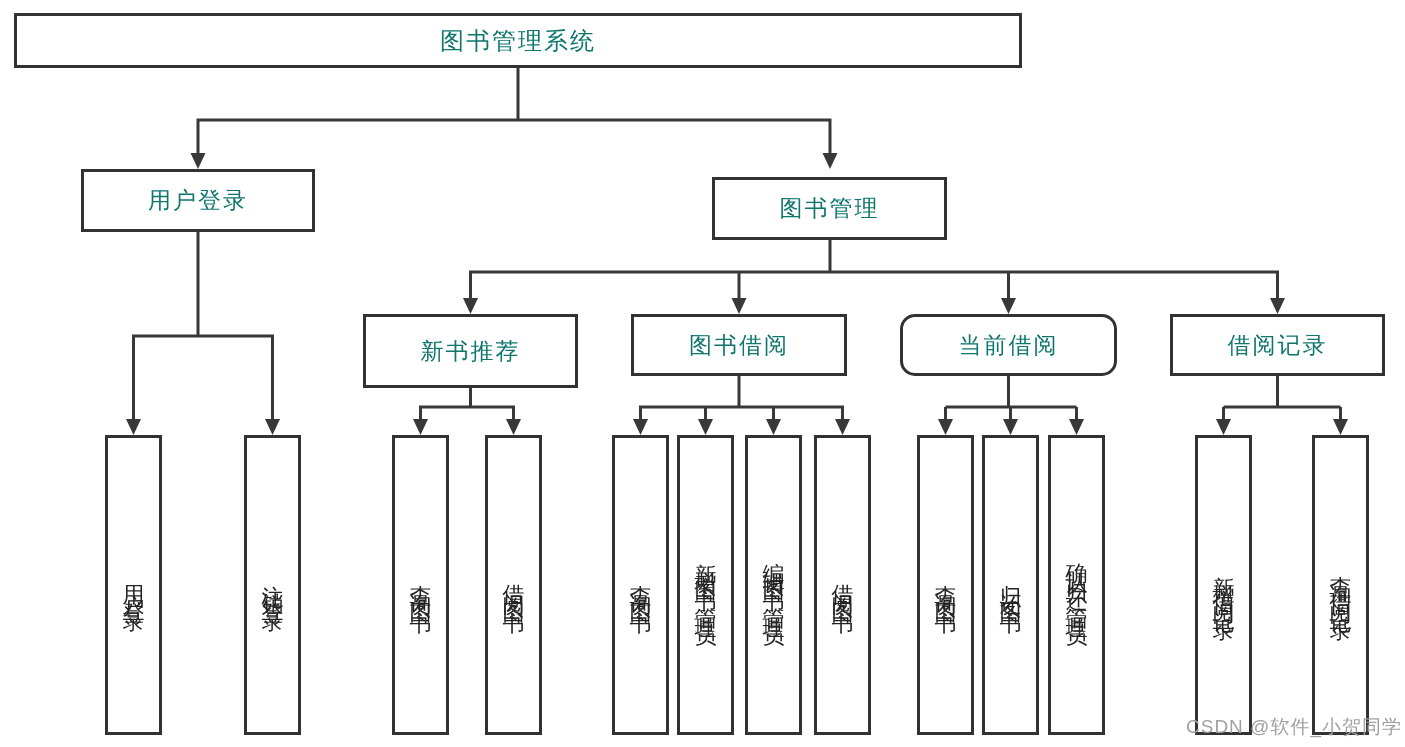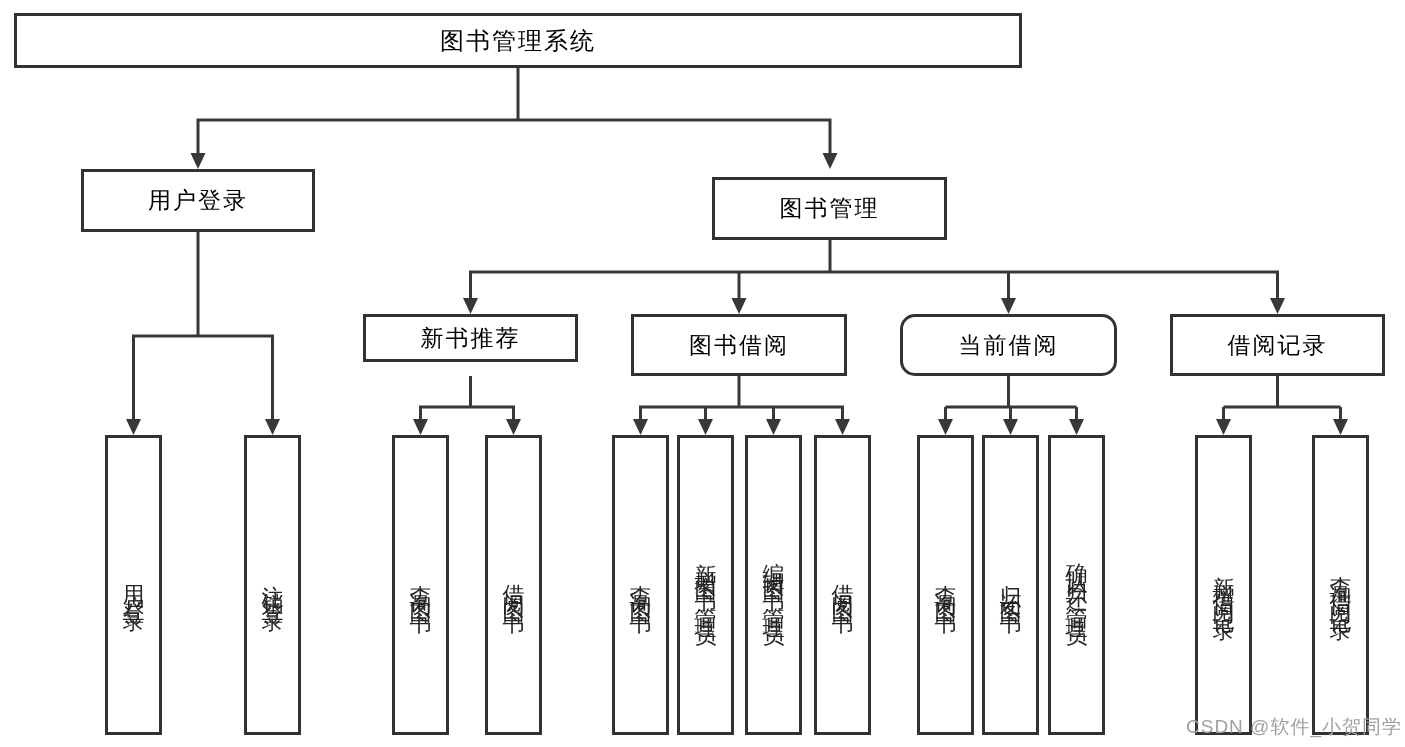--- a/index.html
+++ b/index.html
@@ -4,21 +4,21 @@
 <style>
   html,body{margin:0;padding:0;background:#ffffff;}
   .canvas{
     position:relative;width:1405px;height:747px;background:#ffffff;
     font-family:"Liberation Sans",sans-serif;overflow:hidden;
   }
   .wires{position:absolute;left:0;top:0;width:1405px;height:747px;}
   .node{
     position:absolute;background:#ffffff;border:3px solid #323232;
     box-sizing:border-box;display:flex;align-items:center;justify-content:center;
-    color:#000000;
+    color:#0f766e;
   }
   .node.h{font-size:23px;letter-spacing:2px;white-space:nowrap;}
   .node.root-box{font-size:24px;}
   .leaf{
     position:absolute;width:57px;height:300px;background:#ffffff;
     border:3px solid #323232;box-sizing:border-box;
     display:flex;align-items:center;justify-content:center;color:#242424;
   }
   .vtext{
     writing-mode:vertical-rl;text-orientation:mixed;
@@ -62,21 +62,21 @@
     <span>图书管理系统</span>
   </div>
 
   <div class="node h" style="left:81px;top:169px;width:234px;height:63px;">
     <span>用户登录</span>
   </div>
   <div class="node h" style="left:712px;top:177px;width:235px;height:63px;">
     <span>图书管理</span>
   </div>
 
-  <div class="node h" style="left:363px;top:314px;width:215px;height:48px;">
+  <div class="node h" style="left:363px;top:314px;width:215px;height:74px;">
     <span>新书推荐</span>
   </div>
   <div class="node h" style="left:631px;top:314px;width:216px;height:62px;text-align:center;">
     <span>图书借阅</span>
   </div>
   <div class="node h" style="left:900px;top:314px;width:217px;height:62px;border-radius:15px;">
     <span>当前借阅</span>
   </div>
   <div class="node h" style="left:1170px;top:314px;width:215px;height:62px;">
     <span>借阅记录</span>

